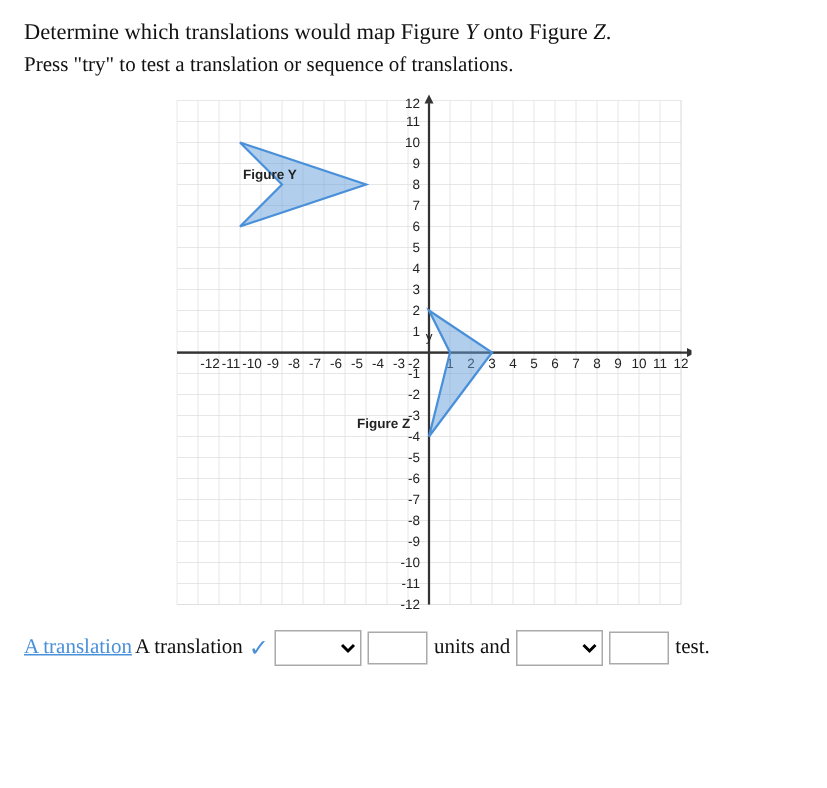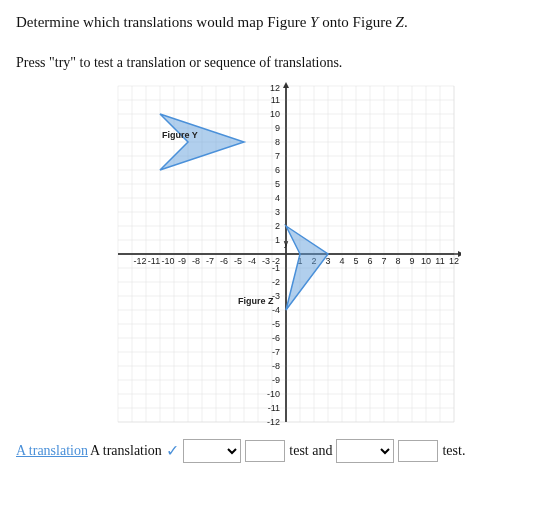--- a/index.html
+++ b/index.html
@@ -7,21 +7,21 @@
       font-family: Georgia, 'Times New Roman', serif;
       background: #fff;
       width: 551px;
       min-height: 525px;
       padding: 12px 16px;
       font-size: 15px;
       color: #111;
     }
     .title-line {
       font-size: 15px;
-      margin-bottom: 20px;
+      margin-bottom: 1px;
       line-height: 1.4;
     }
     .subtitle-line {
       font-size: 14px;
       margin-bottom: 6px;
       line-height: 1.4;
     }
     .graph-container {
       display: flex;
       justify-content: center;
@@ -230,21 +230,21 @@
   </div>
   <span class="checkmark">✓</span>
   <select class="dropdown">
     <option value=""></option>
     <option value="up">up</option>
     <option value="down">down</option>
     <option value="left">left</option>
     <option value="right">right</option>
   </select>
   <input class="input-box" type="text" value="" style="">
-  <span>test and</span>
+  <span>units and</span>
   <select class="dropdown">
     <option value=""></option>
     <option value="up">up</option>
     <option value="down">down</option>
     <option value="left">left</option>
     <option value="right">right</option>
   </select>
   <input class="input-box" type="text" value="" style="">
   <span>test.</span>
 </div>

